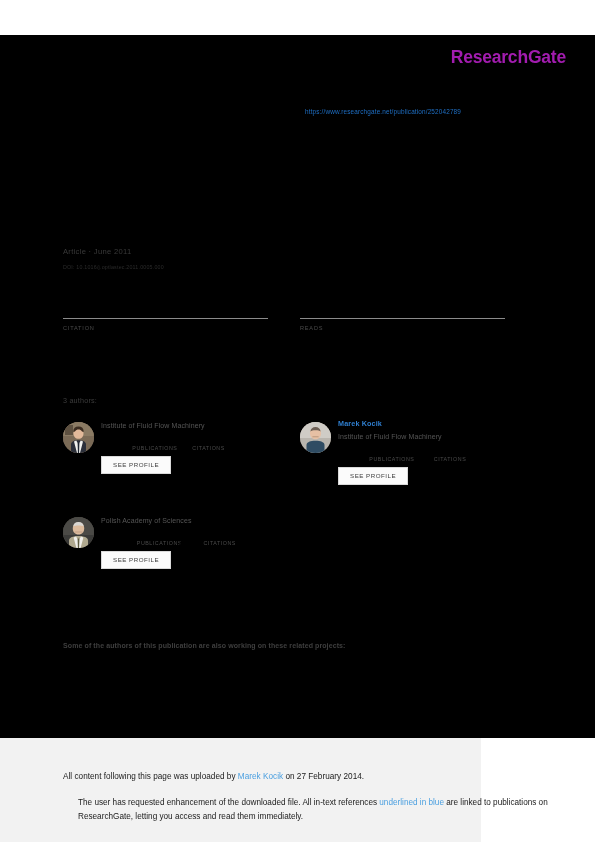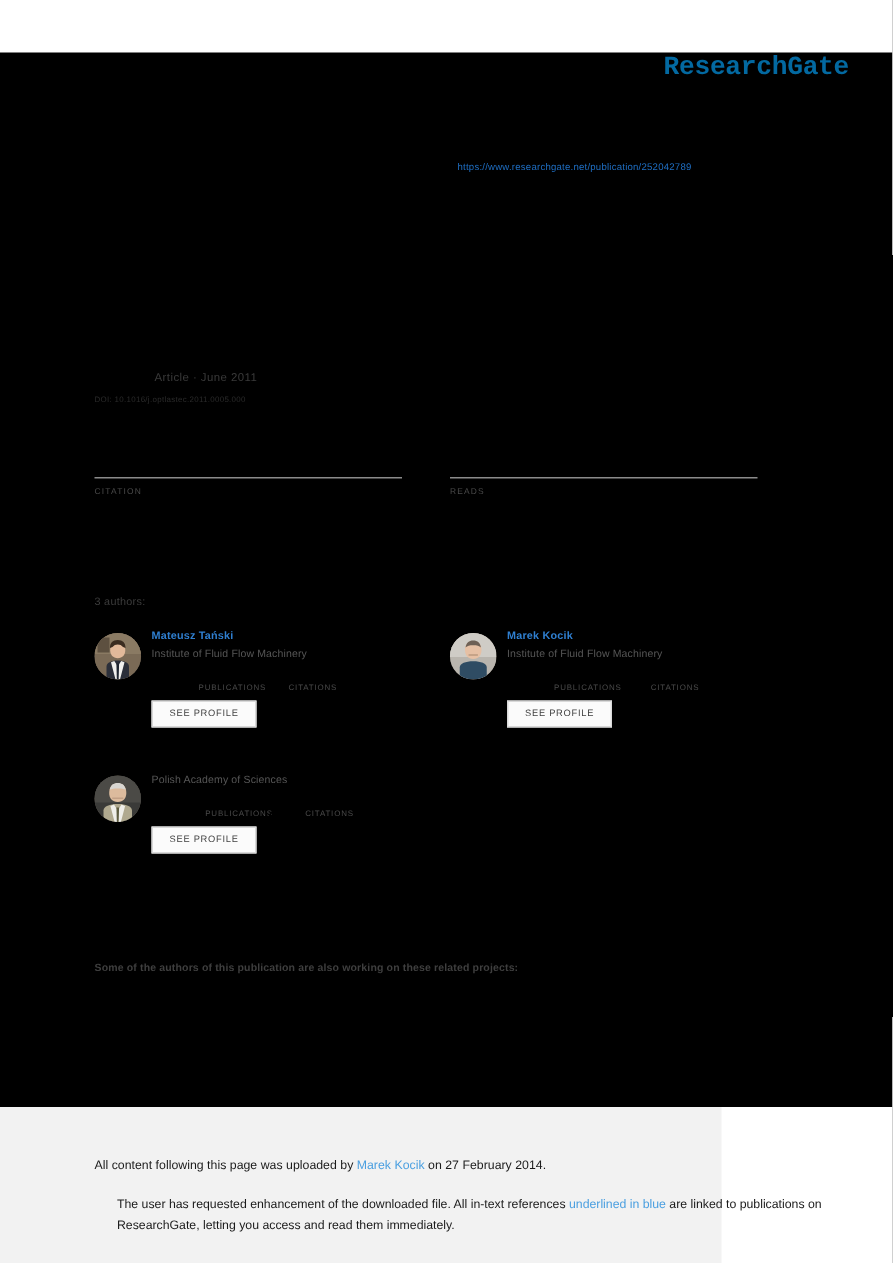--- a/index.html
+++ b/index.html
@@ -27,26 +27,26 @@
     top: 35px;
     width: 595px;
     height: 703px;
     background: #000000;
   }
 
   
   .rg-logo {
     position: absolute;
     right: 29px;
-    top: 35px;
-    font-family: Liberation Mono, monospace;
+    top: 47px;
+    font-family: Liberation Sans, sans-serif;
     font-size: 17.5px;
     font-weight: bold;
     letter-spacing: -0.2px;
-    color: #0369a1;
+    color: #a21caf;
     white-space: nowrap;
   }
 
   
   .source-url {
     position: absolute;
     left: 305px;
     top: 108px;
     font-size: 6.4px;
     color: #1f6fc4;
@@ -68,21 +68,20 @@
 
   
   .meta-type {
     position: absolute;
     left: 63px;
     top: 247px;
     font-size: 7.6px;
     color: #3a3a3a;
     letter-spacing: 0.3px;
     white-space: nowrap;
-    margin-left: 40px;
   }
 
   .meta-doi {
     position: absolute;
     left: 63px;
     top: 264px;
     font-size: 5.3px;
     color: #2b2b2b;
     letter-spacing: 0.2px;
     white-space: nowrap;
@@ -362,21 +361,20 @@
         <rect x="0" y="0" width="31" height="14" fill="#8a7a63"></rect>
         <rect x="2" y="3" width="8" height="10" fill="#5d5040"></rect>
         <path d="M15.5 6 C19 6 20.5 8.5 20.5 11.5 C20.5 14.5 18.7 16.8 15.5 16.8 C12.3 16.8 10.5 14.5 10.5 11.5 C10.5 8.5 12 6 15.5 6 Z" fill="#e2b99a"></path>
         <path d="M10.3 10 C10.3 6.4 12.2 4.6 15.5 4.6 C18.8 4.6 20.7 6.4 20.7 10 L19 9.4 C18 8 17 7.6 15.5 7.6 C14 7.6 13 8 12 9.4 Z" fill="#3b2c20"></path>
         <path d="M8 31 L8 22.5 C8 19.8 11 18.3 15.5 18.3 C20 18.3 23 19.8 23 22.5 L23 31 Z" fill="#2b2f3a"></path>
         <path d="M13.2 18.6 L15.5 22.2 L17.8 18.6 L20 19.5 L17 31 L14 31 L11 19.5 Z" fill="#f0f0ee"></path>
         <path d="M14.6 20.4 L16.4 20.4 L16.1 31 L14.9 31 Z" fill="#1d2430"></path>
       </svg>
     </div>
     <div class="author-body">
-      <div class="author-name">Mateusz Tański</div>
       <div class="author-affil">Institute of Fluid Flow Machinery</div>
       <div class="author-stats">
         <span class="astat pubs">
           <span class="num">21</span>
           <span class="lbl">PUBLICATIONS</span>
         </span>
         <span class="astat cites">
           <span class="num">54</span>
           <span class="lbl">CITATIONS</span>
         </span>

